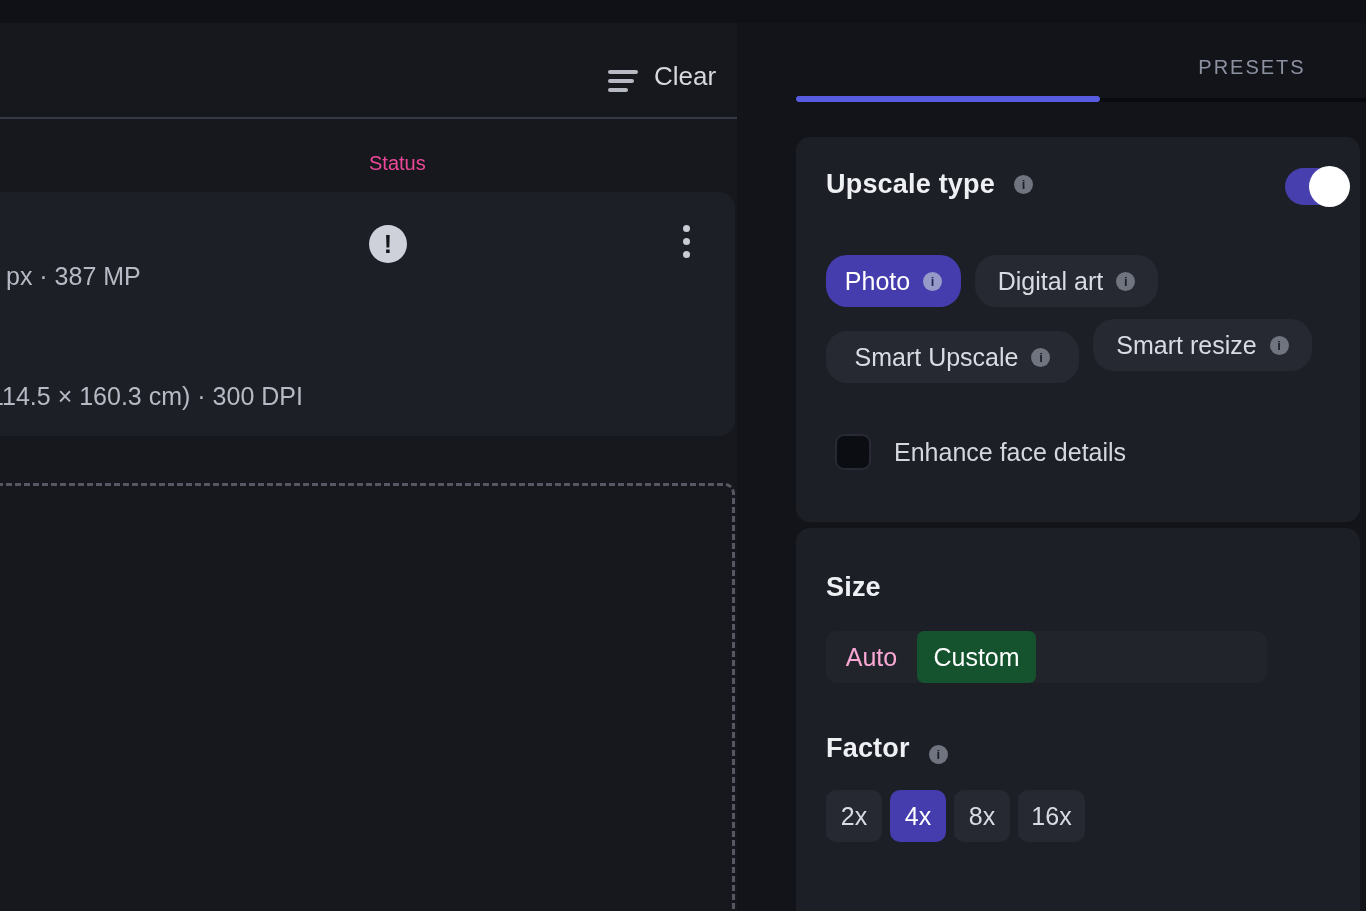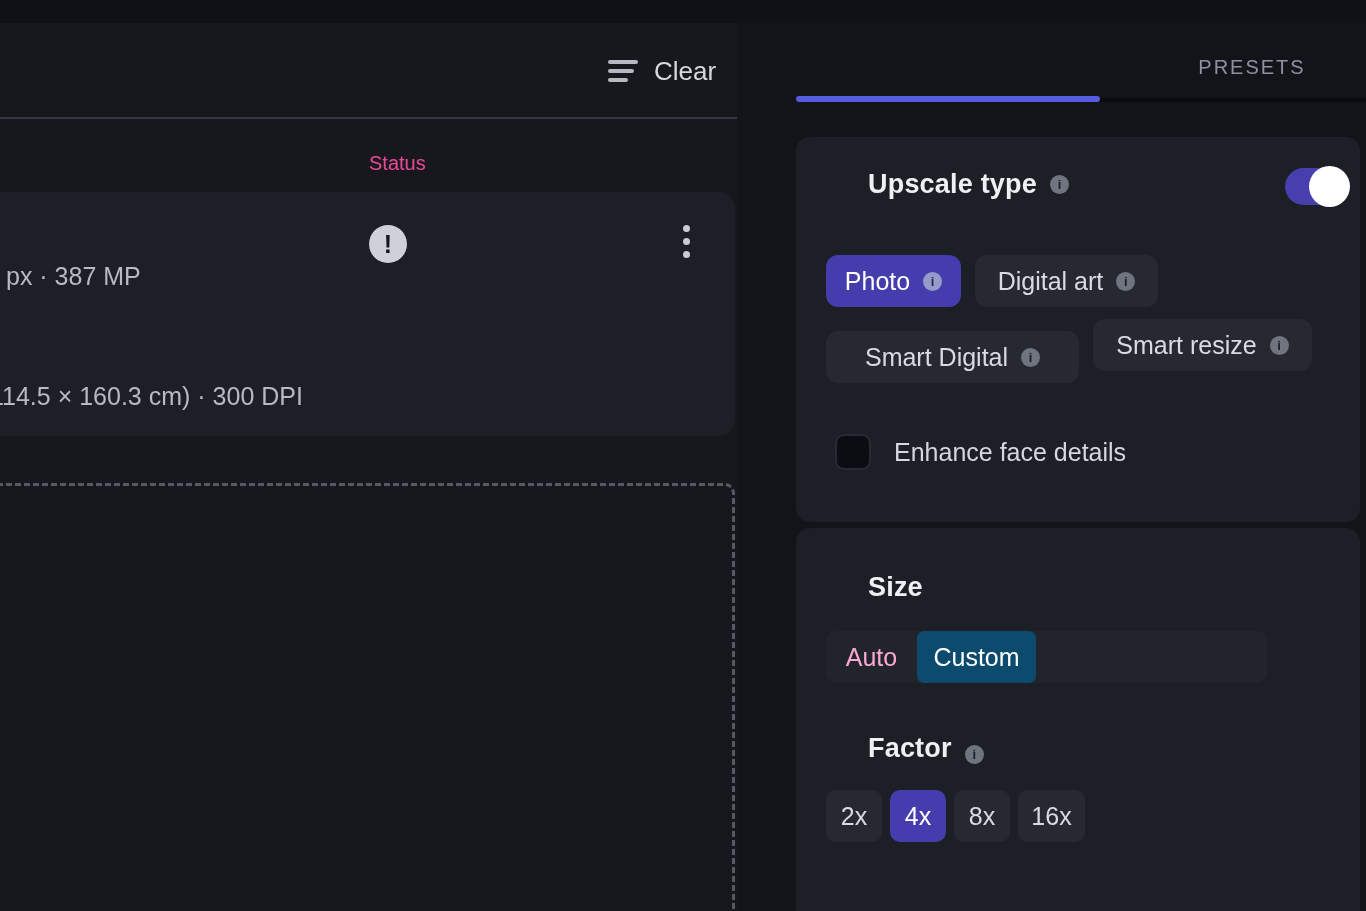--- a/index.html
+++ b/index.html
@@ -9,21 +9,21 @@
     position:relative; width:1366px; height:911px;
     background:#17181d; overflow:hidden;
   }
   .abs { position:absolute; }
 
   
   .top-strip { left:0; top:0; width:1366px; height:23px; background:#101116; }
 
   
   .clear-btn {
-    left:608px; top:50px; height:42px; display:flex; align-items:center; gap:16px;
+    left:608px; top:50px; height:42px; display:flex; align-items:flex-end; gap:16px;
     background:none; border:none; cursor:pointer;
   }
   .filter-icon { display:flex; flex-direction:column; gap:5px; width:30px; }
   .filter-icon i { display:block; height:4px; border-radius:2px; background:#b6b9c2; }
   .filter-icon i:nth-child(1){ width:30px; }
   .filter-icon i:nth-child(2){ width:26px; }
   .filter-icon i:nth-child(3){ width:20px; }
   .clear-text { font-size:26px; color:#d6d8de; }
 
   .left-divider { left:0; top:117px; width:737px; height:2px; background:#353845; }
@@ -56,41 +56,41 @@
          font-size:20px; letter-spacing:2px; cursor:pointer; }
   .tab-operations { left:796px; color:#ebedf2; font-weight:500; }
   .tab-presets { left:1100px; color:#8d92a3; }
   .tab-track { left:796px; top:98px; width:570px; height:4px; background:#0a0b0f; }
   .tab-underline { left:796px; top:96px; width:304px; height:6px; border-radius:3px; background:#575ce0; }
 
   .card { background:#1d1f26; width:564px; }
   .card1 { left:796px; top:137px; height:385px; border-radius:14px; }
   .card2 { left:796px; top:528px; height:383px; border-radius:14px 14px 0 0; }
 
-  .title-row { position:absolute; display:flex; align-items:center; gap:13px;margin-left:42px; }
+  .title-row { position:absolute; display:flex; align-items:center; gap:19px; }
   .section-title { font-size:27px; font-weight:700; color:#eef0f4; letter-spacing:0.2px; }
 
   .info-icon {
     width:19px; height:19px; border-radius:50%; background:#70747f; color:#1d1f26;
     font-size:13px; font-weight:700; font-style:normal; line-height:1;
     display:inline-flex; align-items:center; justify-content:center; cursor:pointer;
   }
   .info-icon.on-accent { background:#959ac9; color:#272457; }
 
   .toggle {
     position:absolute; left:489px; top:31px; width:62px; height:37px;
     border-radius:20px; background:#463fad; cursor:pointer;
   }
   .toggle .knob {
     position:absolute; right:-3px; top:-2px; width:41px; height:41px;
     border-radius:50%; background:#ffffff;
   }
 
   .pill {
-    position:absolute; height:52px; border-radius:12px; border:none; cursor:pointer;
+    position:absolute; height:52px; border-radius:21px; border:none; cursor:pointer;
     display:flex; align-items:center; justify-content:center; gap:13px;
     background:#262932; color:#d9dbe2; font-size:25px; font-family:inherit;
   }
   .pill.selected { background:#453dad; color:#ffffff; }
   .btn-photo   { left:30px;  top:118px; width:135px; }
   .btn-digital { left:179px; top:118px; width:183px; }
   .btn-smarten { left:30px;  top:194px; width:253px; }
   .btn-smartrs { left:297px; top:182px; width:219px; }
 
   .checkbox {
@@ -100,21 +100,21 @@
   .checkbox-label { position:absolute; left:98px; top:297px; height:36px; display:flex; align-items:center;
                     font-size:25px; color:#d4d7de; }
 
   .size-title { left:30px; top:44px; }
   .segmented {
     position:absolute; left:30px; top:103px; width:441px; height:52px;
     background:#22242b; border-radius:10px; display:flex; overflow:hidden;
   }
   .seg { display:flex; align-items:center; justify-content:center; font-size:25px; color:#f9a8d4; cursor:pointer; }
   .seg-auto { width:91px; }
-  .seg-custom { width:119px; background:#0c4a6e; color:#ffffff; border-radius:7px; }
+  .seg-custom { width:119px; background:#14532d; color:#ffffff; border-radius:7px; }
   .seg-wh { width:231px; }
 
   .factor-row { left:30px; top:205px; }
   .factor-btn { top:262px; width:56px; height:52px; border-radius:10px; font-size:25px; gap:0; }
   .f-2x  { left:30px; }
   .f-4x  { left:94px; }
   .f-8x  { left:158px; }
   .f-16x { left:222px; width:67px; }
 </style>
 </head>
@@ -170,21 +170,21 @@
       <span>Photo</span>
       <span class="info-icon on-accent">i</span>
     </button>
 
     <button class="pill btn-digital">
       <span>Digital art</span>
       <span class="info-icon">i</span>
     </button>
 
     <button class="pill btn-smarten">
-      <span>Smart Digital</span>
+      <span>Smart Upscale</span>
       <span class="info-icon">i</span>
     </button>
 
     <button class="pill btn-smartrs">
       <span>Smart resize</span>
       <span class="info-icon">i</span>
     </button>
 
     <span class="checkbox"></span>
     <span class="checkbox-label">Enhance face details</span>

